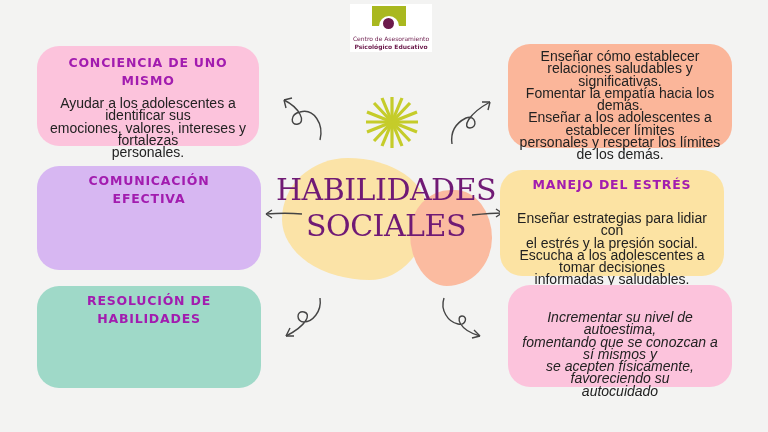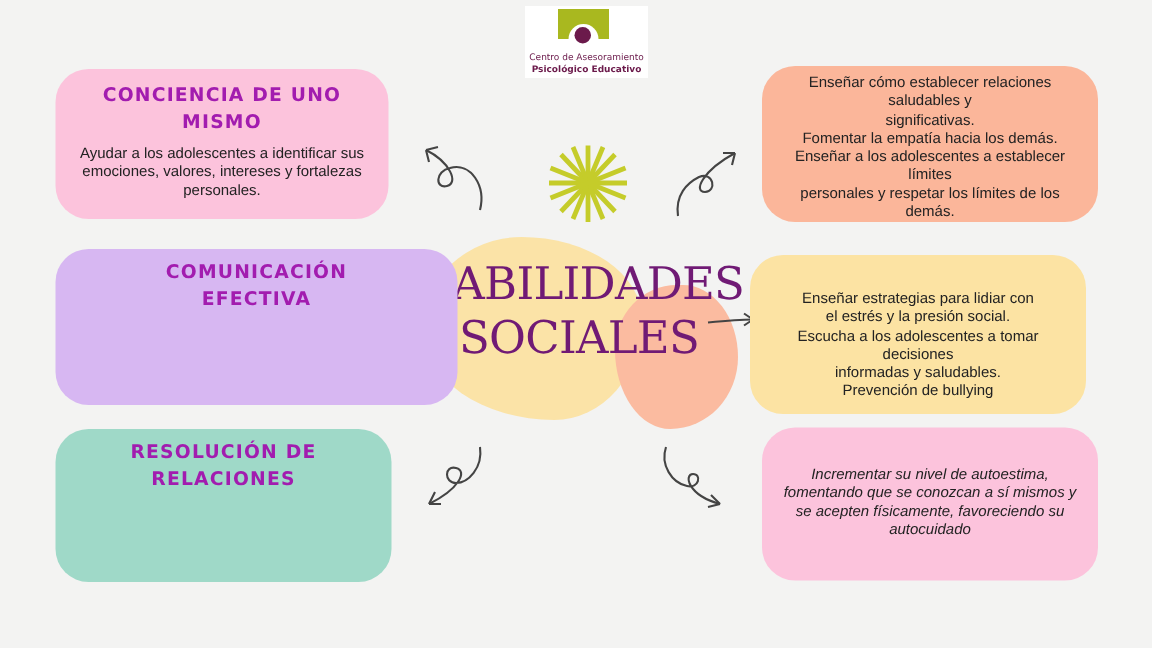--- a/index.html
+++ b/index.html
@@ -39,28 +39,28 @@
     .card {
       position: absolute; border-radius: 22px; text-align: center;
       box-sizing: border-box; padding: 8px 10px;
     }
     .card-title {
       font-family: "DejaVu Sans", sans-serif; font-weight: bold;
       font-size: 12.5px; letter-spacing: 0.8px; line-height: 18px;
       color: #a21caf; white-space: pre-line;
     }
     .card-body {
-      font-family: "Liberation Sans", sans-serif; font-size: 10px;
+      font-family: "Liberation Sans", sans-serif; font-size: 14px;
       line-height: 12.3px; color: #222; white-space: pre-line;
     }
     #c1 { left: 37px; top: 46px; width: 222px; height: 100px; background: #fcc3dc; }
     #c1 .card-body { margin-top: 7px; }
     #c2 { left: 508px; top: 44px; width: 224px; height: 104px; background: #fbb69a; padding-top: 4px; }
     #c2 .card-body { margin-top: 2px; }
-    #c3 { left: 37px; top: 166px; width: 268px; height: 104px; background: #d7b7f2; padding-top: 6px; }
+    #c3 { left: 37px; top: 166px; width: 224px; height: 104px; background: #d7b7f2; padding-top: 6px; }
     #c4 { left: 500px; top: 170px; width: 224px; height: 106px; background: #fce3a3; padding-top: 6px; }
     #c4 .card-body { margin-top: 18px; }
     #c5 { left: 37px; top: 286px; width: 224px; height: 102px; background: #9fd9c8; padding-top: 6px; }
     #c6 { left: 508px; top: 285px; width: 224px; height: 102px; background: #fcc3dc; padding-top: 6px; }
     #c6 .card-body { margin-top: 20px; font-style: italic; }
     .blob-yellow {
       position: absolute; left: 282px; top: 158px; width: 146px; height: 122px;
       background: #fbe3a7; border-radius: 45% 55% 40% 60% / 50% 45% 55% 50%;
     }
     .blob-orange {
@@ -143,30 +143,31 @@
 Enseñar a los adolescentes a establecer límites
 personales y respetar los límites de los demás.</div>
 </div>
 
 <div class="card" id="c3">
   <div class="card-title">COMUNICACIÓN
 EFECTIVA</div>
 </div>
 
 <div class="card" id="c4">
+  <div class="card-title">MANEJO DEL ESTRÉS</div>
   <div class="card-body">Enseñar estrategias para lidiar con
 el estrés y la presión social.
 Escucha a los adolescentes a tomar decisiones
 informadas y saludables.
 Prevención de bullying</div>
 </div>
 
 <div class="card" id="c5">
   <div class="card-title">RESOLUCIÓN DE
-RELACIONES</div>
+HABILIDADES</div>
 </div>
 
 <div class="card" id="c6">
   <div class="card-body">Incrementar su nivel de autoestima,
 fomentando que se conozcan a sí mismos y
 se acepten físicamente, favoreciendo su
 autocuidado</div>
 </div>
 
 </body></html>

